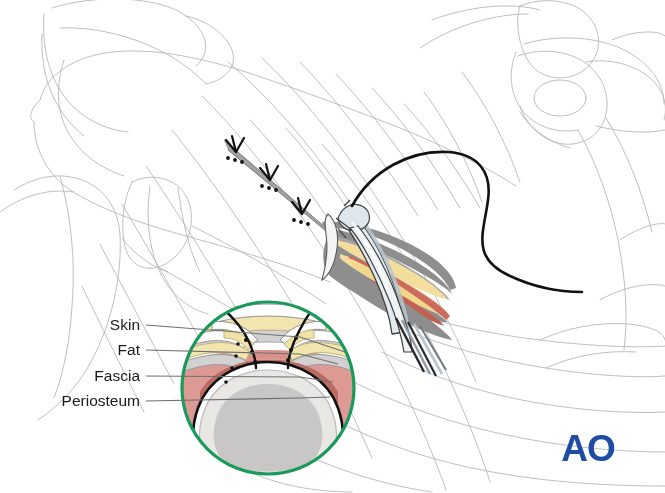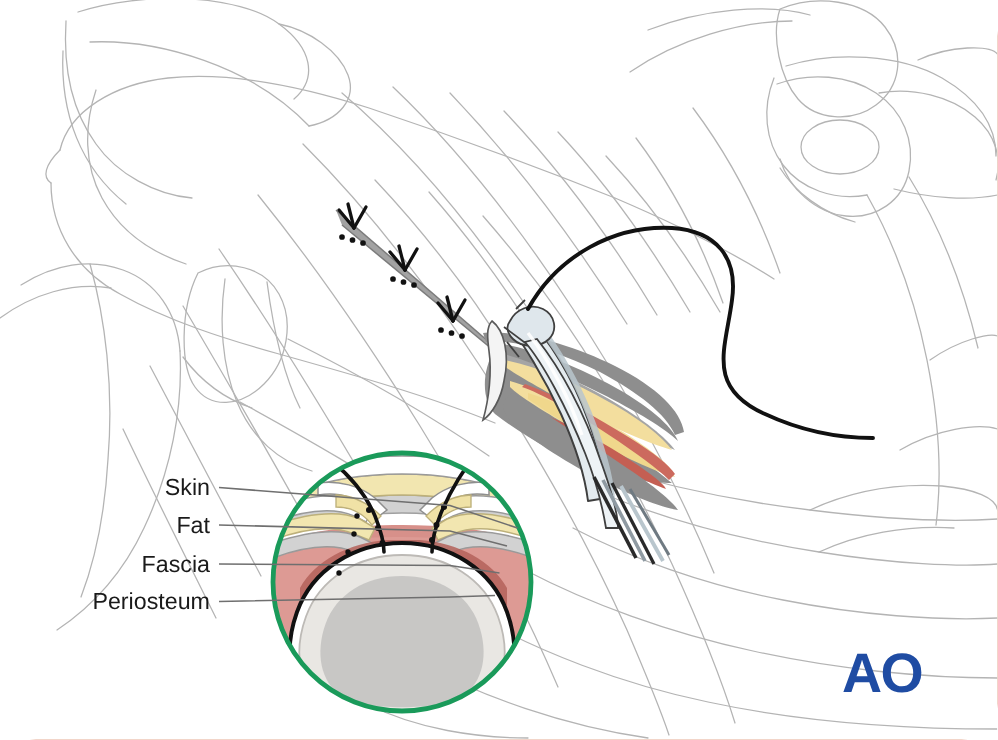--- a/index.html
+++ b/index.html
@@ -1,21 +1,21 @@
 <!DOCTYPE html>
 <html><head>
 <meta charset="utf-8">
 <style>
   html,body{margin:0;padding:0;background:#ffffff;}
   body{
     width:665px;height:493px;overflow:hidden;
     font-family:"Liberation Sans", sans-serif;
     -webkit-font-smoothing:antialiased;
   }
-  #stage{position:relative;width:665px;height:493px;background:#c2410c;border-radius:24px;}
+  #stage{position:relative;width:665px;height:493px;background:#d946ef;}
   #art{position:absolute;left:0;top:0;width:665px;height:493px;}
   .lbl{
     font-family:"Liberation Sans", sans-serif;
     font-size:15.5px;
     fill:#1a1a1a;
     text-anchor:end;
     dominant-baseline:alphabetic;
   }
   .leader{stroke:#6f6f6f;stroke-width:1.05;fill:none;}
   .bgline{stroke:#b4b4b4;stroke-width:0.85;fill:none;stroke-linecap:round;}

